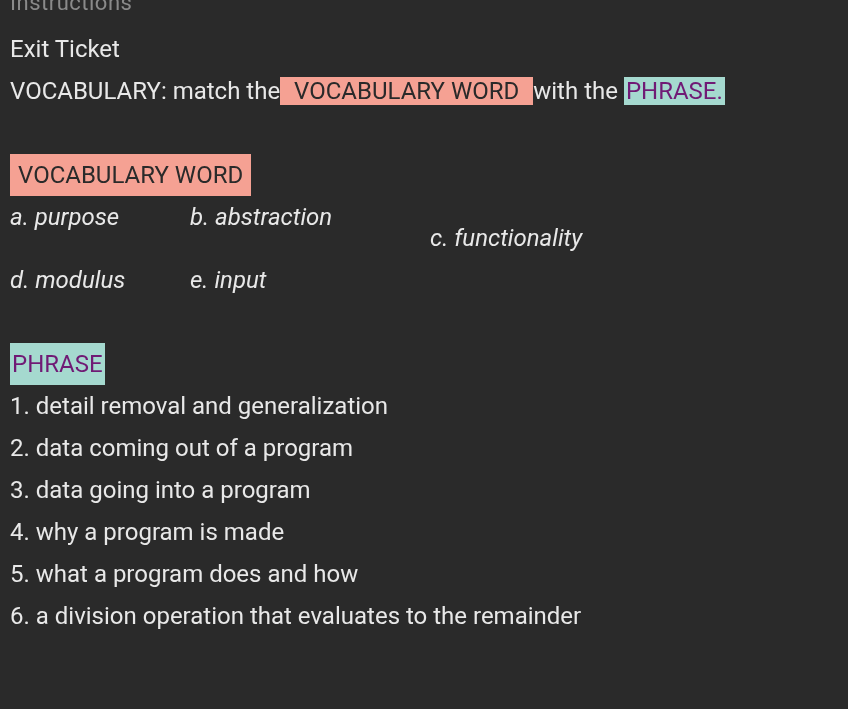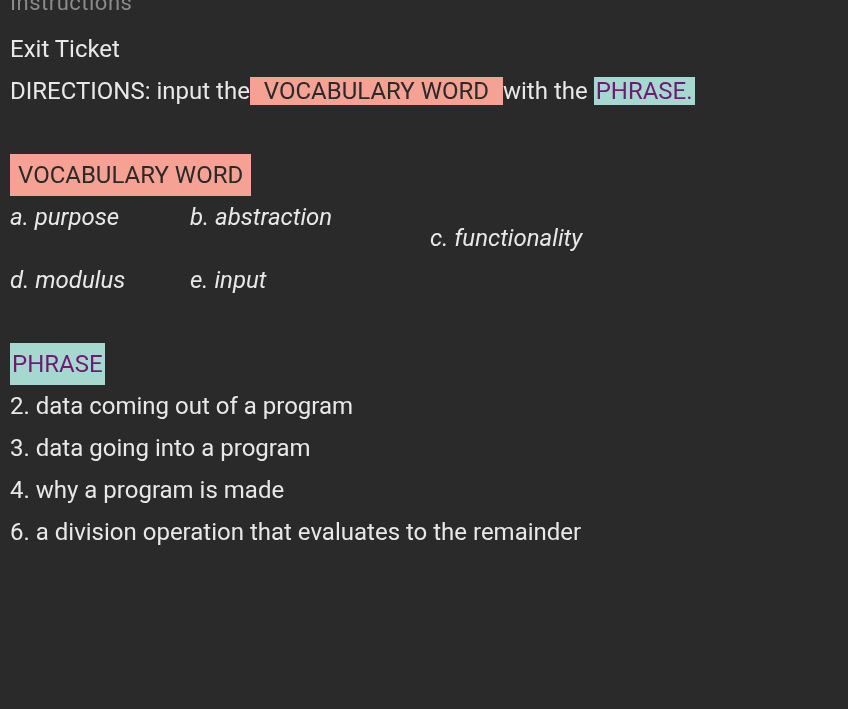--- a/index.html
+++ b/index.html
@@ -64,21 +64,21 @@
     }
   </style>
 </head>
 <body>
 
 <div class="header-cut">Instructions</div>
 
 <div class="exit-ticket">Exit Ticket</div>
 
 <div class="directions-block">
-  <span>DIRECTIONS: input the</span><span class="hl-pink"> VOCABULARY WORD </span><span> with the </span><span class="hl-teal">PHRASE.</span>
+  <span>VOCABULARY: match the</span><span class="hl-pink"> VOCABULARY WORD </span><span> with the </span><span class="hl-teal">PHRASE.</span>
 </div>
 
 <div class="section-gap"></div>
 
 <div>
   <span class="hl-pink vocab-heading">VOCABULARY WORD</span>
 </div>
 
 <div class="vocab-row">
   <div class="vocab-col-a">a. purpose</div>
@@ -91,17 +91,19 @@
   <div class="vocab-col-b">e. input</div>
 </div>
 
 <div class="section-gap-small"></div>
 
 <div>
   <span class="hl-teal phrase-heading">PHRASE</span>
 </div>
 
 <div class="phrase-list">
+  <div>1. detail removal and generalization</div>
   <div>2. data coming out of a program</div>
   <div>3. data going into a program</div>
   <div>4. why a program is made</div>
+  <div>5. what a program does and how</div>
   <div>6. a division operation that evaluates to the remainder</div>
 </div>
 
 </body></html>

